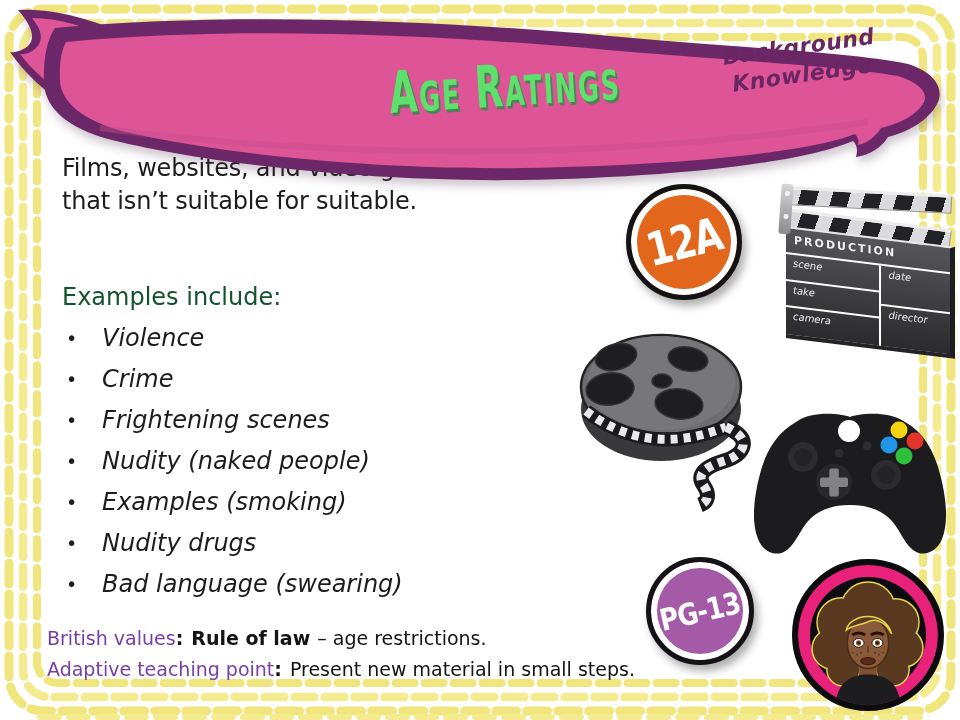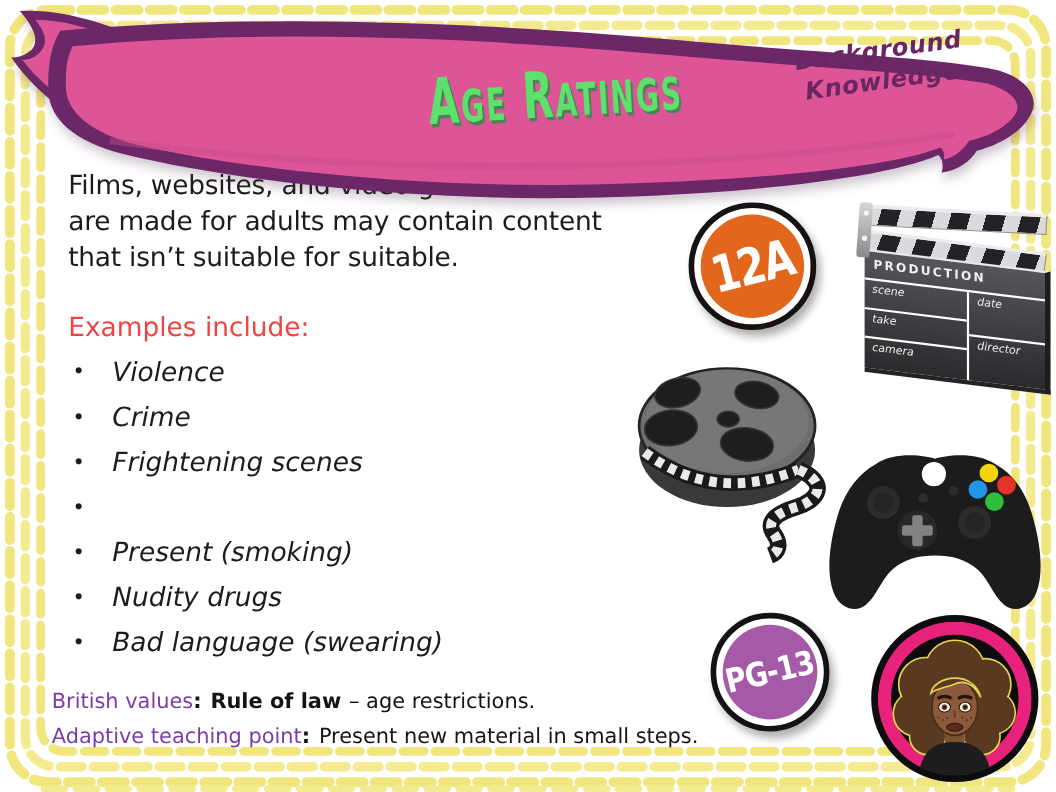--- a/index.html
+++ b/index.html
@@ -17,21 +17,21 @@
   .page-title span{display:inline-block;white-space:nowrap;font-weight:700;font-size:58px;
       font-variant:small-caps;letter-spacing:3px;color:#5de06c;
       transform:scaleX(.62);text-shadow:3px 3px 0 rgba(52,140,72,.85);}
   .corner-note{position:absolute;left:703px;top:33px;width:195px;text-align:center;
       transform:rotate(-8deg);color:#682663;font-size:22px;font-weight:700;font-style:italic;
       line-height:1.25;white-space:pre-line;letter-spacing:.5px;}
 
   
   .intro{position:absolute;left:62px;top:152px;font-size:24px;line-height:33px;color:#1c1c1c;letter-spacing:-.2px;}
   .intro div{white-space:nowrap;}
-  .examples-heading{position:absolute;left:62px;top:283px;font-size:24px;color:#ef4444;}
+  .examples-heading{position:absolute;left:62px;top:283px;font-size:24px;color:#14532d;}
   .examples{position:absolute;left:66px;top:317px;font-size:24px;color:#1c1c1c;}
   .example-item{display:flex;height:41px;align-items:center;}
   .example-bullet{width:36px;font-size:19px;}
   .example-label{white-space:nowrap;font-style:italic;}
 
   
   .footer{position:absolute;left:47px;top:623px;font-size:19px;line-height:31px;color:#141414;}
   .footer .lbl{color:#7a3ca6;font-weight:400;}
   .footer .colon{font-weight:700;margin-right:8px;}
   .footer .b{font-weight:700;margin-right:7px;}
@@ -85,21 +85,20 @@
   <svg class="border-svg" width="960" height="720" viewBox="0 0 960 720">
     <rect x="9" y="9" width="942" height="702" rx="34" fill="none" stroke="#f1e67e" stroke-width="9" stroke-dasharray="21 10" stroke-linecap="round"></rect>
     <rect x="23" y="23" width="914" height="674" rx="27" fill="none" stroke="#f4eb90" stroke-width="8.5" stroke-dasharray="20 10" stroke-linecap="round"></rect>
     <rect x="37" y="37" width="886" height="646" rx="21" fill="none" stroke="#f1e67e" stroke-width="8" stroke-dasharray="19 10" stroke-linecap="round"></rect>
     <line x1="40" y1="717" x2="920" y2="717" stroke="#f4eb90" stroke-width="6" stroke-dasharray="19 10" stroke-linecap="round"></line>
   </svg>
 
   <div class="intro">
 
   <div>Films, websites, and video games that</div>
-      <div>are made for adults may contain content</div>
       <div>that isn’t suitable for suitable.</div>
     </div>
 
   <div class="examples-heading">Examples include:</div>
 
   <div class="examples">
 
       <div class="example-item">
         <span class="example-bullet">•</span>
         <span class="example-label">Violence</span>
@@ -110,25 +109,26 @@
         <span class="example-label">Crime</span>
       </div>
 
       <div class="example-item">
         <span class="example-bullet">•</span>
         <span class="example-label">Frightening scenes</span>
       </div>
 
       <div class="example-item">
         <span class="example-bullet">•</span>
-      </div>
-
-      <div class="example-item">
-        <span class="example-bullet">•</span>
-        <span class="example-label">Present (smoking)</span>
+        <span class="example-label">Nudity (naked people)</span>
+      </div>
+
+      <div class="example-item">
+        <span class="example-bullet">•</span>
+        <span class="example-label">Examples (smoking)</span>
       </div>
 
       <div class="example-item">
         <span class="example-bullet">•</span>
         <span class="example-label">Nudity drugs</span>
       </div>
 
       <div class="example-item">
         <span class="example-bullet">•</span>
         <span class="example-label">Bad language (swearing)</span>

